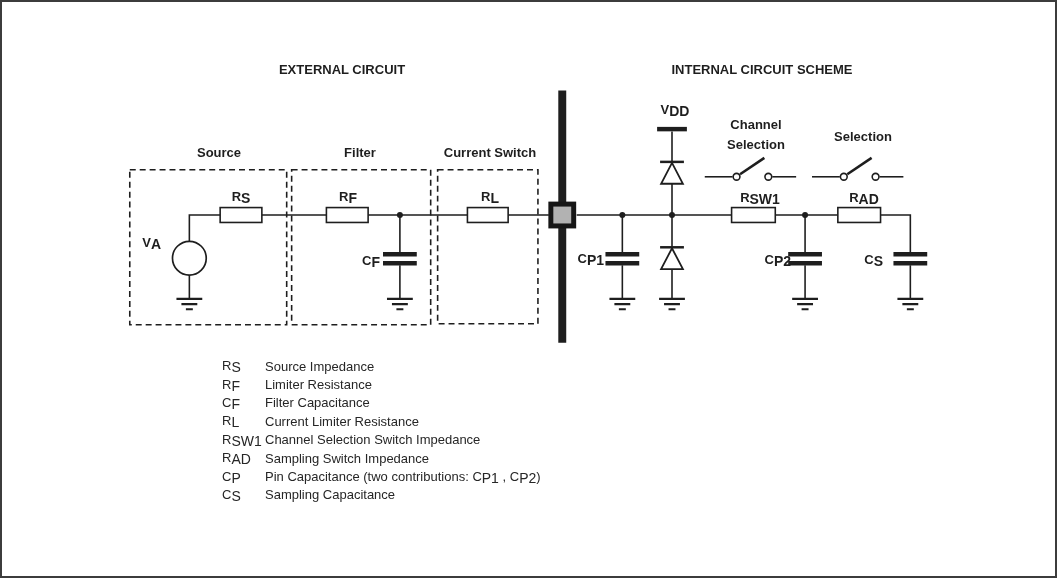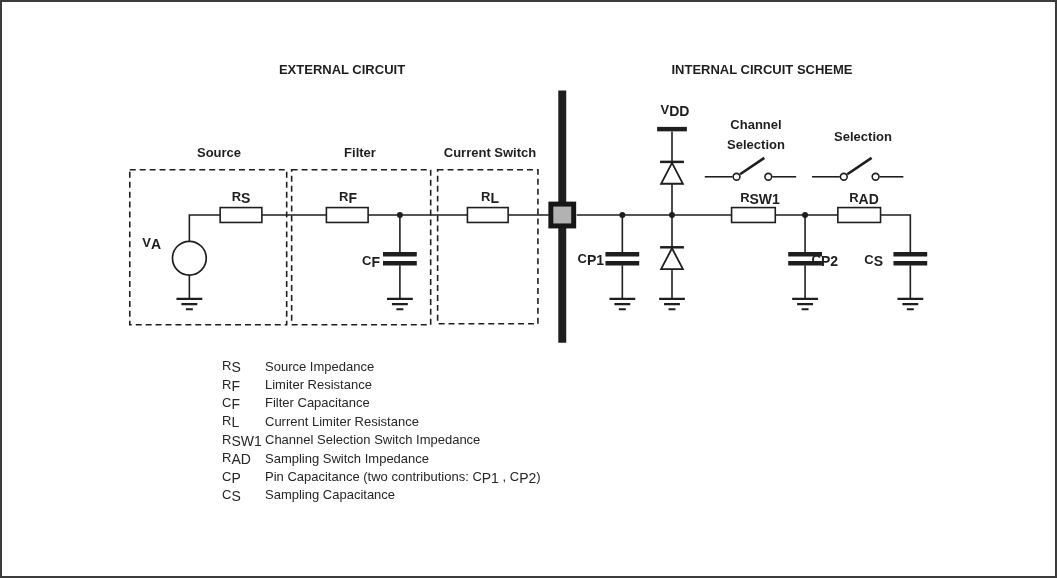--- a/index.html
+++ b/index.html
@@ -159,21 +159,21 @@
   </div>
   <div class="lbl center" style="left:673px;top:100px;">
     <span>V</span><sub>DD</sub>
   </div>
   <div class="lbl righta" style="left:602px;top:249px;">
     <span>C</span><sub>P1</sub>
   </div>
   <div class="lbl center" style="left:758px;top:188px;">
     <span>R</span><sub>SW1</sub>
   </div>
-  <div class="lbl righta" style="left:789px;top:250px;margin-left:47px;">
+  <div class="lbl righta" style="left:789px;top:250px;">
     <span>C</span><sub>P2</sub>
   </div>
   <div class="lbl center" style="left:862px;top:188px;">
     <span>R</span><sub>AD</sub>
   </div>
   <div class="lbl righta" style="left:881px;top:250px;">
     <span>C</span><sub>S</sub>
   </div>
 
   <div class="legend">

